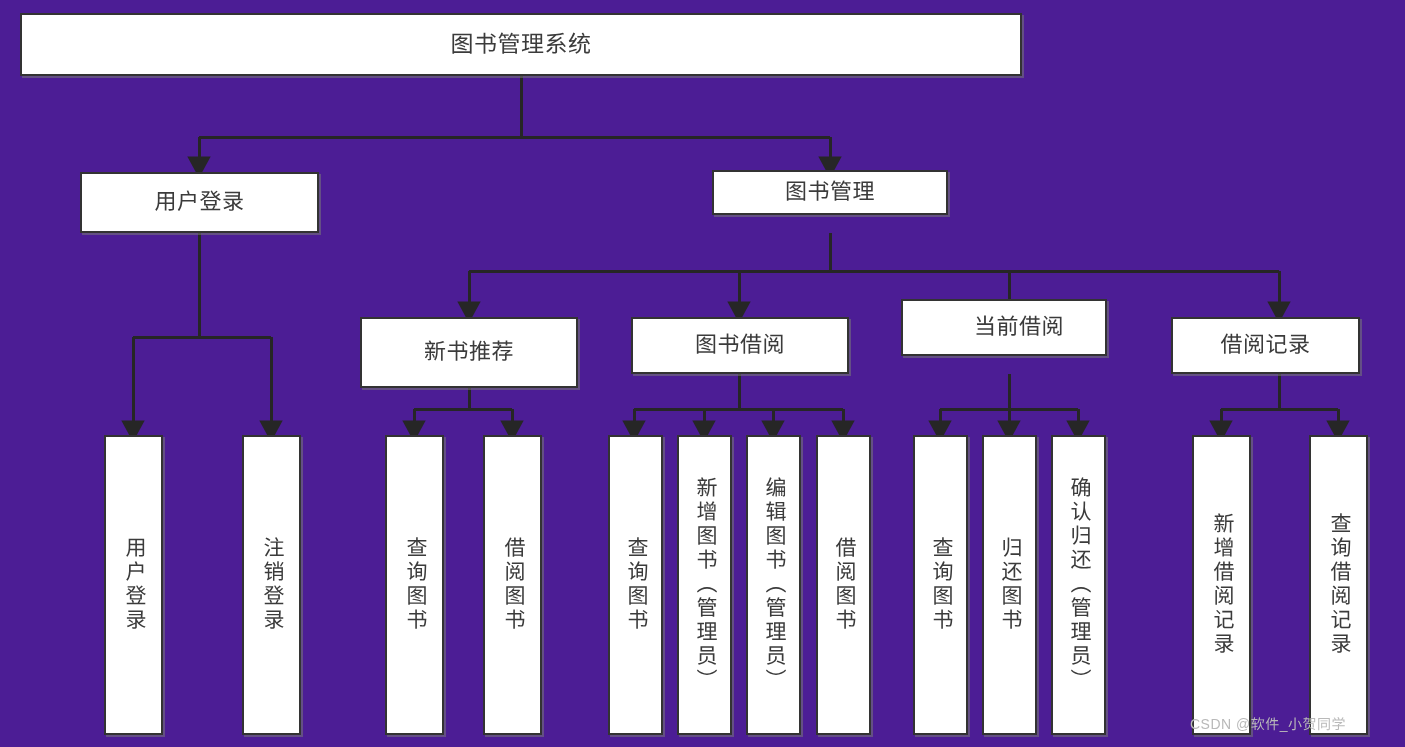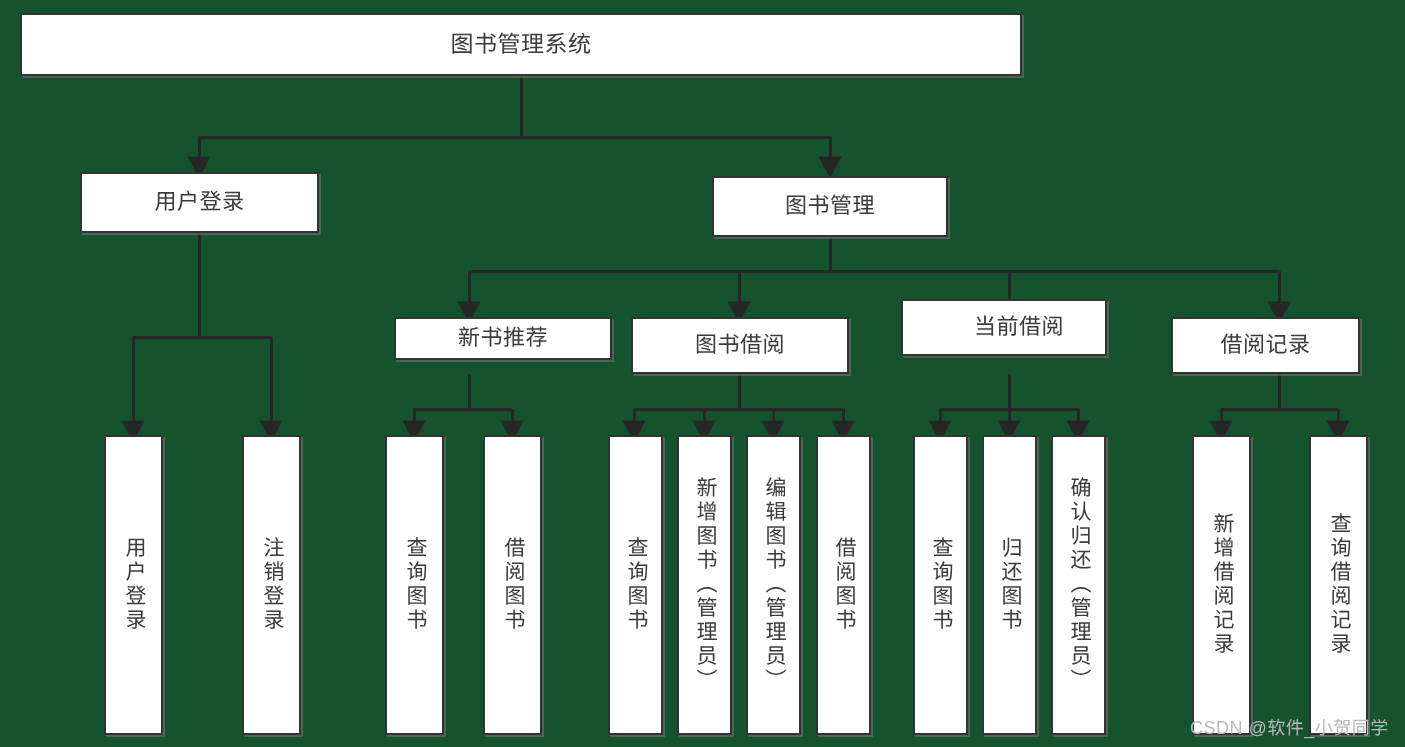--- a/index.html
+++ b/index.html
@@ -8,21 +8,21 @@
     padding: 0;
     background: #ffffff;
   }
   body {
     font-family: "Liberation Sans", "DejaVu Sans", sans-serif;
   }
   #canvas {
     position: relative;
     width: 1405px;
     height: 747px;
-    background: #14532d;
+    background: #4c1d95;
     overflow: hidden;
   }
   #edges {
     position: absolute;
     left: 0;
     top: 0;
     width: 1405px;
     height: 747px;
     pointer-events: none;
   }
@@ -62,21 +62,21 @@
     font-size: 21px;
     line-height: 1.18;
     letter-spacing: 3px;
     max-height: 100%;
     text-align: center;
   }
   .watermark {
     position: absolute;
     left: 1190px;
     top: 713px;
-    font-size: 18px;
+    font-size: 14px;
     color: #b9b9b9;
     letter-spacing: 0.5px;
     white-space: pre;
     z-index: 5;
   }
 </style>
 </head>
 <body>
 
 <div id="canvas">
@@ -132,25 +132,25 @@
   </svg>
 
   <div class="node horiz root" style="left:20px; top:13px; width:1002px; height:63px;">
     <span class="node-label">图书管理系统</span>
   </div>
 
   <div class="node horiz" style="left:80px; top:172px; width:239px; height:61px;">
     <span class="node-label">用户登录</span>
   </div>
 
-  <div class="node horiz" style="left:712px; top:176px; width:236px; height:61px;">
+  <div class="node horiz" style="left:712px; top:170px; width:236px; height:45px;">
     <span class="node-label">图书管理</span>
   </div>
 
-  <div class="node horiz" style="left:360px; top:317px; width:218px; height:43px;margin-left:34px;">
+  <div class="node horiz" style="left:360px; top:317px; width:218px; height:71px;">
     <span class="node-label">新书推荐</span>
   </div>
 
   <div class="node horiz" style="left:631px; top:317px; width:218px; height:57px;justify-content:center;">
     <span class="node-label">图书借阅</span>
   </div>
 
   <div class="node horiz" style="left:901px; top:299px; width:206px; height:57px;padding-left:30px;">
     <span class="node-label">当前借阅</span>
   </div>

